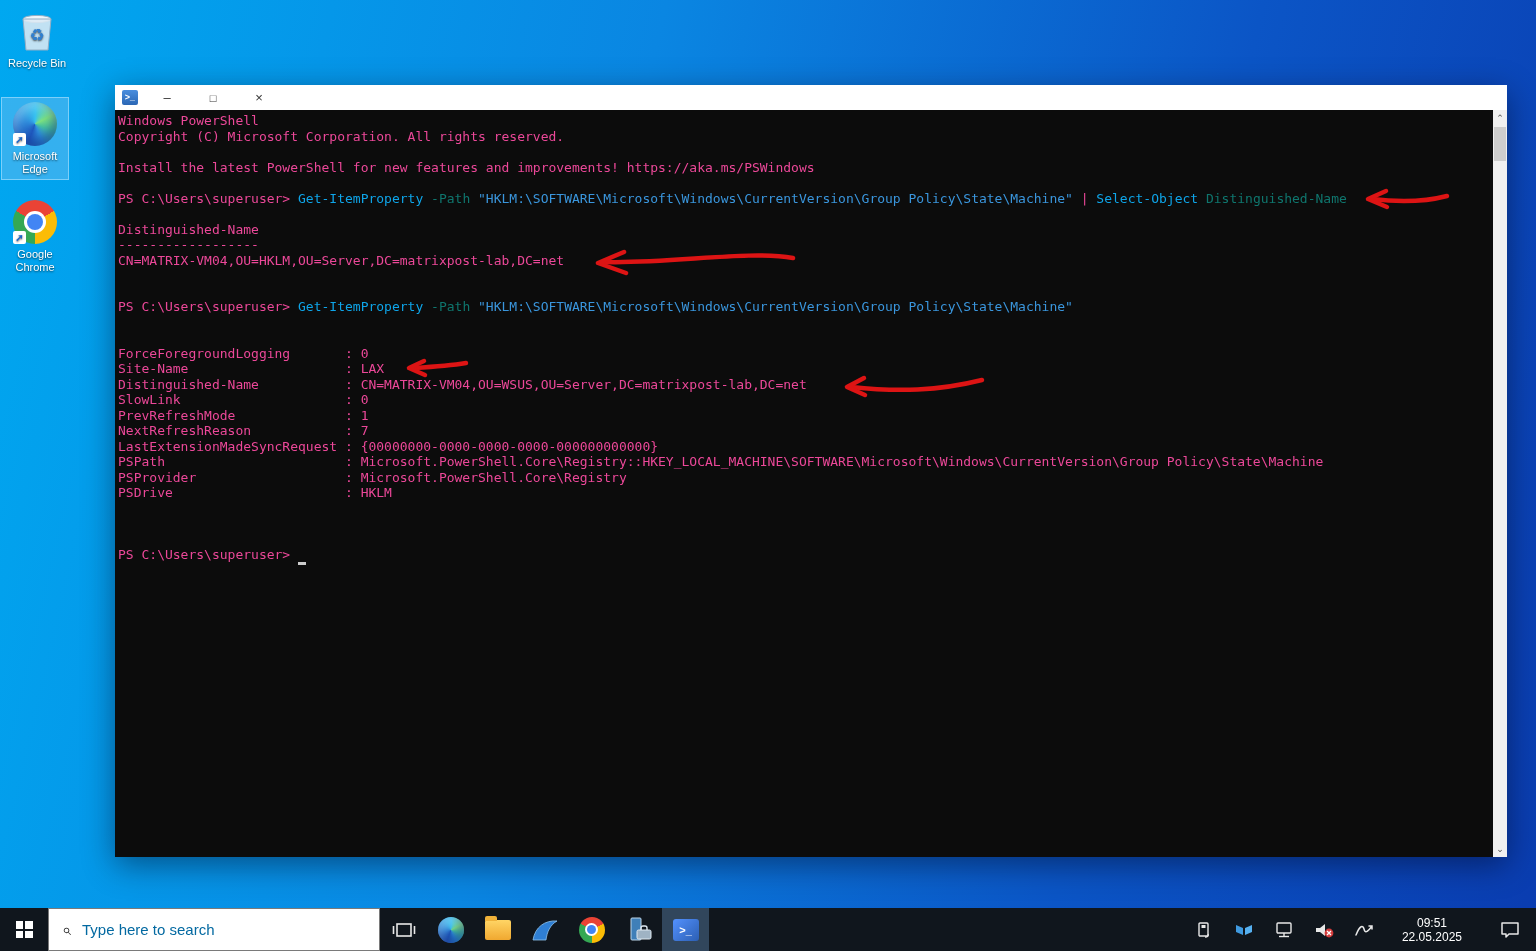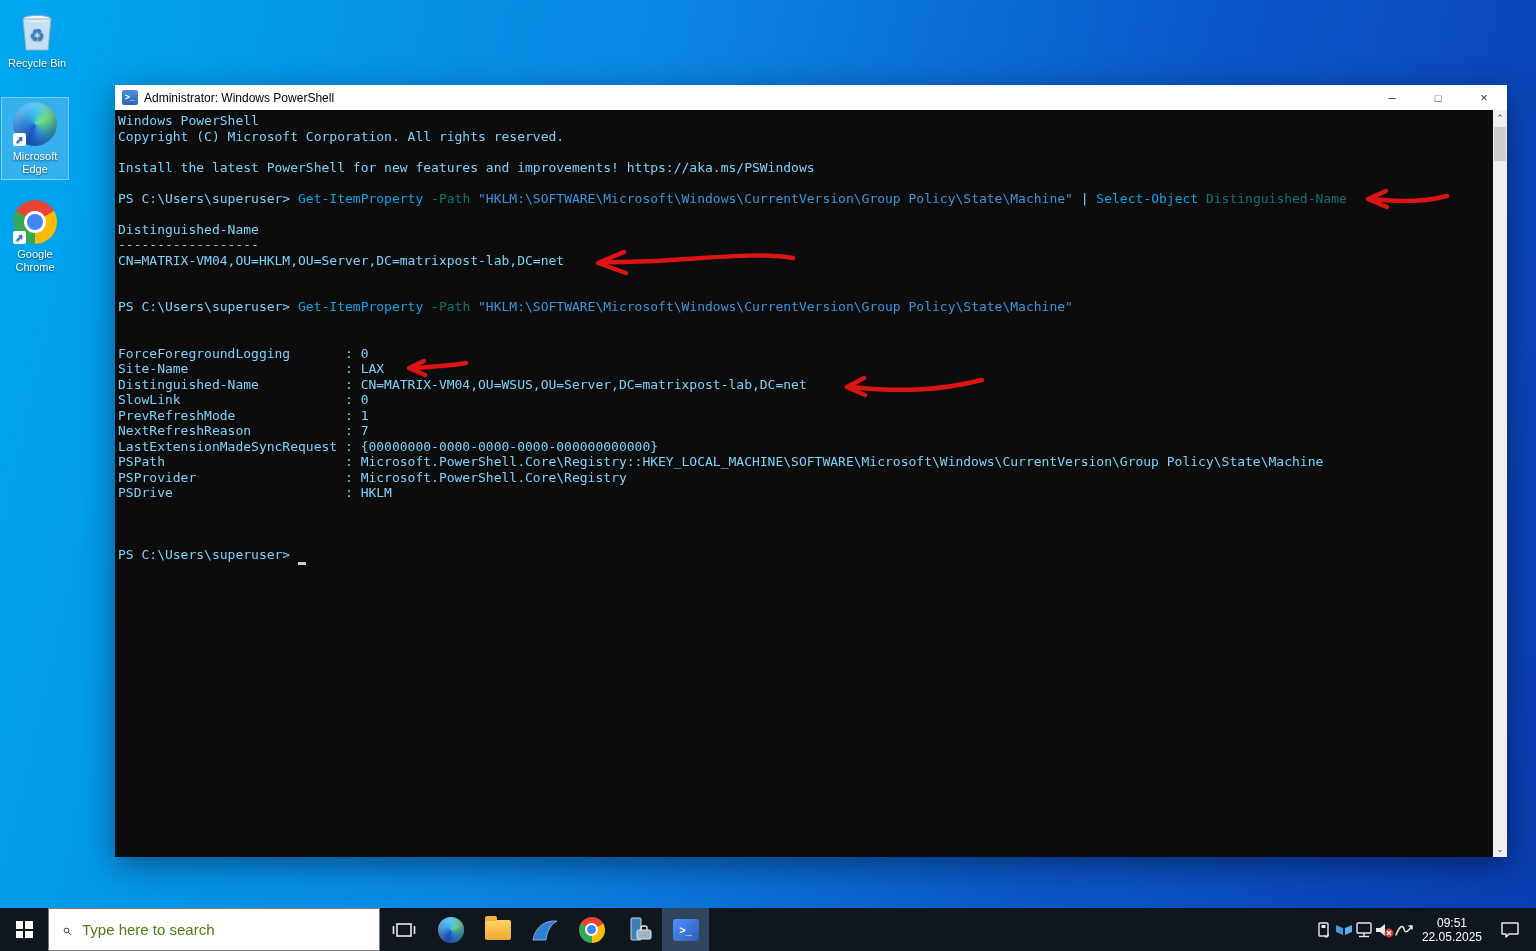--- a/index.html
+++ b/index.html
@@ -20,55 +20,55 @@
   .win { position:absolute; left:115px; top:85px; width:1392px; height:772px; box-shadow:0 8px 30px rgba(0,0,20,.45); }
   .titlebar { height:25px; background:#ffffff; display:flex; align-items:center; padding-left:7px; }
   .titlebar .ps-ico { width:16px; height:15px; background:linear-gradient(#4a8ede,#2b67b5); border-radius:2px; color:#fff; font-size:9px; font-weight:bold; line-height:15px; text-align:center; margin-right:6px; }
   .titlebar .t-text { font-size:12px; color:#000; flex:1; }
   .win-btns { display:flex; height:25px; }
   .win-btn { width:46px; height:25px; display:flex; align-items:center; justify-content:center; font-size:13px; color:#333; }
   .win-btn.max { font-size:11px; }
 
   .console { position:absolute; left:0; top:25px; width:1378px; height:747px; background:#0c0c0c; padding:3px 0 0 3px; overflow:hidden; }
   .cline { height:15.5px; white-space:pre; font-family:"DejaVu Sans Mono","Liberation Mono",monospace; font-size:13px; line-height:15.5px; }
-  .c-d { color:#7dd3fc; }
+  .c-d { color:#ec4899; }
   .c-c { color:#0ea5e9; }
   .c-p { color:#0f766e; }
   .c-s { color:#3a96dd; }
   .c-cur { color:transparent; border-bottom:3px solid #cccccc; }
 
   .scrollbar { position:absolute; right:0; top:25px; width:14px; height:747px; background:#f0f0f0; }
   .sb-arrow { position:absolute; left:0; width:14px; height:14px; color:#505050; font-size:9px; text-align:center; line-height:14px; }
   .sb-up { top:1px; } .sb-down { bottom:1px; }
   .sb-thumb { position:absolute; left:1px; top:17px; width:12px; height:34px; background:#cdcdcd; }
 
   
   .overlay { position:absolute; inset:0; pointer-events:none; }
 
   
   .taskbar { position:absolute; left:0; bottom:0; width:1536px; height:43px; background:#10161d; display:flex; align-items:stretch; }
   .start-btn { width:48px; display:flex; align-items:center; justify-content:center; }
   .win-logo { width:17px; height:17px; display:grid; grid-template-columns:1fr 1fr; grid-template-rows:1fr 1fr; gap:2px; }
   .win-logo i { background:#ffffff; }
   .searchbox { width:332px; background:#ffffff; border:1px solid #7a7a7a; display:flex; align-items:center; padding-left:13px; gap:11px; }
   .searchbox .mag { font-size:16px; color:#111; transform:scaleX(-1); }
-  .searchbox .ph { font-size:15px; color:#4d7c0f; }
+  .searchbox .ph { font-size:15px; color:#0369a1; }
   .tb-apps { display:flex; }
   .tb-app { width:47px; display:flex; align-items:center; justify-content:center; }
   .tb-app.active { background:#31465c; }
   .ps-tile { width:26px; height:22px; background:linear-gradient(135deg,#5391fe,#2c5fb3); border-radius:3px; color:#fff; font-size:11px; font-weight:bold; display:flex; align-items:center; justify-content:center; }
   .folder { width:26px; height:20px; position:relative; background:linear-gradient(#ffd565,#f0a830); border-radius:2px; }
   .folder::before { content:""; position:absolute; top:-4px; left:0; width:12px; height:5px; background:#f0b23a; border-radius:2px 2px 0 0; }
   .edge-sm { width:26px; height:26px; }
   .chrome-sm { width:26px; height:26px; }
   .chrome-sm.chrome-circle::before { width:13px; height:13px; margin:-6.5px 0 0 -6.5px; }
   .chrome-sm.chrome-circle::after { width:9px; height:9px; margin:-4.5px 0 0 -4.5px; }
   .edge-sm.edge-circle { width:26px; height:26px; }
 
-  .tray { margin-left:auto; display:flex; align-items:center; gap:0; padding-right:6px; }
+  .tray { margin-left:auto; display:flex; align-items:center; gap:20px; padding-right:6px; }
   .tray-ic { width:20px; height:22px; display:flex; align-items:center; justify-content:center; color:#e8e8e8; font-size:14px; }
   .clock { color:#ffffff; font-size:12px; line-height:14px; text-align:center; padding:0 8px; }
   .action-center { width:40px; display:flex; align-items:center; justify-content:center; }
 </style>
 </head>
 <body>
 
 <div class="stage">
 
   <div class="desk-icon" style="left:4px; top:5px;">
@@ -94,21 +94,20 @@
     <div class="ic">
       <div class="chrome-circle"></div>
       <div class="shortcut-badge">➚</div>
     </div>
     <div>Google Chrome</div>
   </div>
 
   <div class="win">
     <div class="titlebar">
       <div class="ps-ico">&gt;_</div>
-      <div class="t-text">Administrator: Windows PowerShell</div>
       <div class="win-btns">
         <div class="win-btn">–</div>
         <div class="win-btn max">□</div>
         <div class="win-btn">×</div>
       </div>
     </div>
     <div class="console">
         <div class="cline"><span class="c-d">Windows PowerShell</span></div>
         <div class="cline"><span class="c-d">Copyright (C) Microsoft Corporation. All rights reserved.</span></div>
         <div class="cline"></div>

